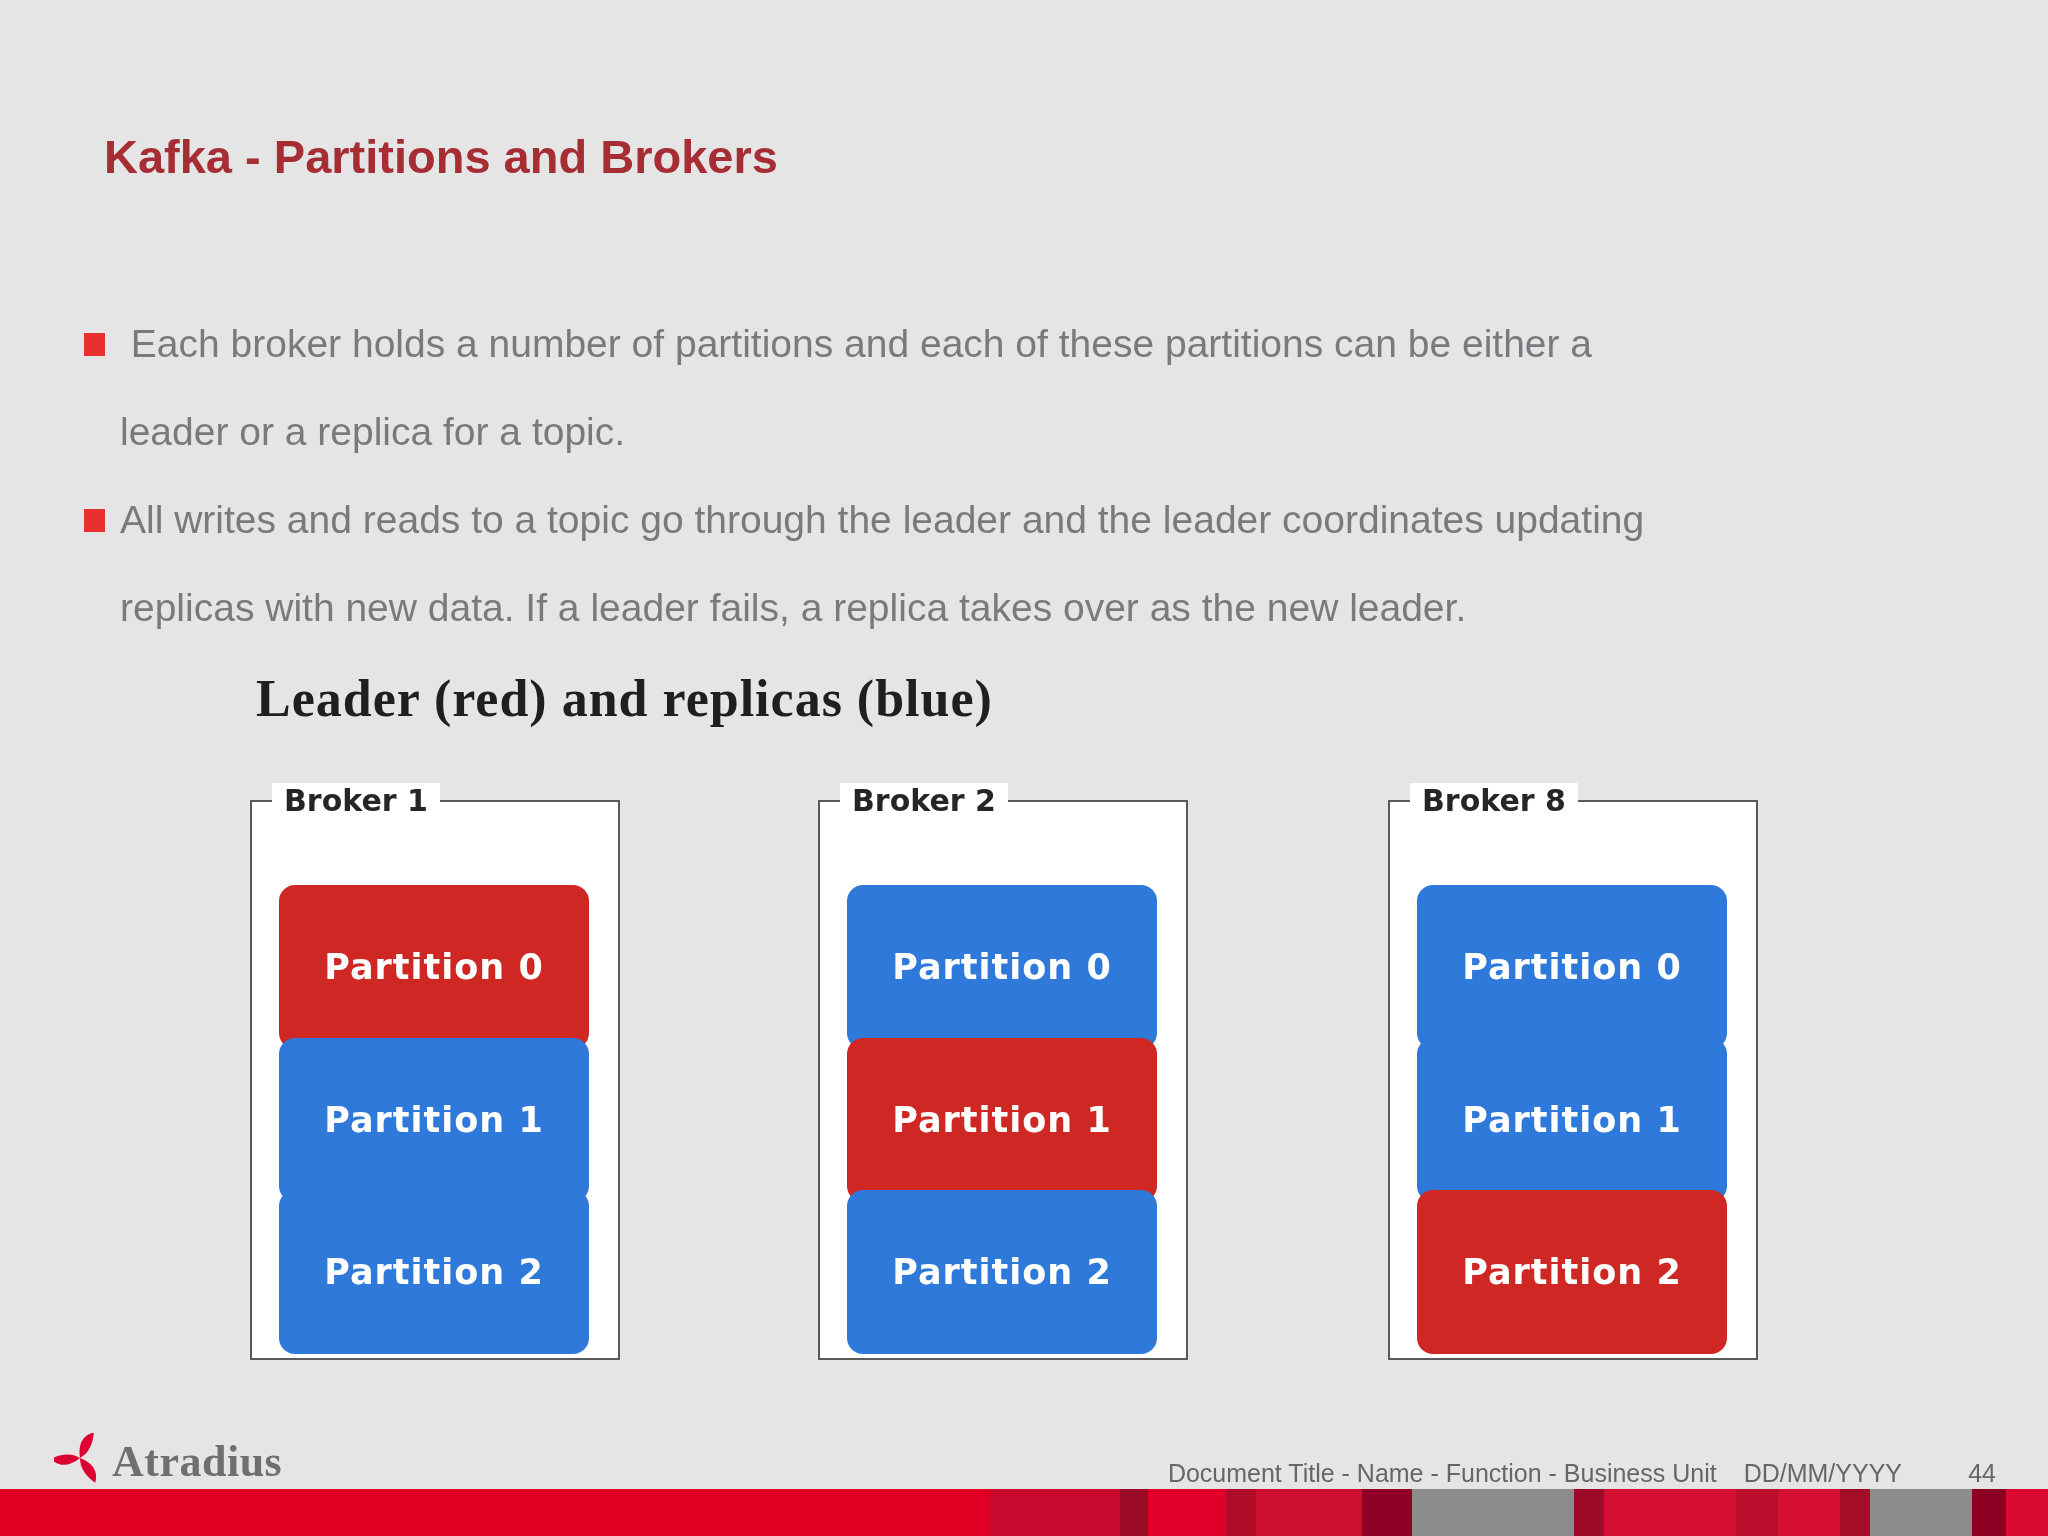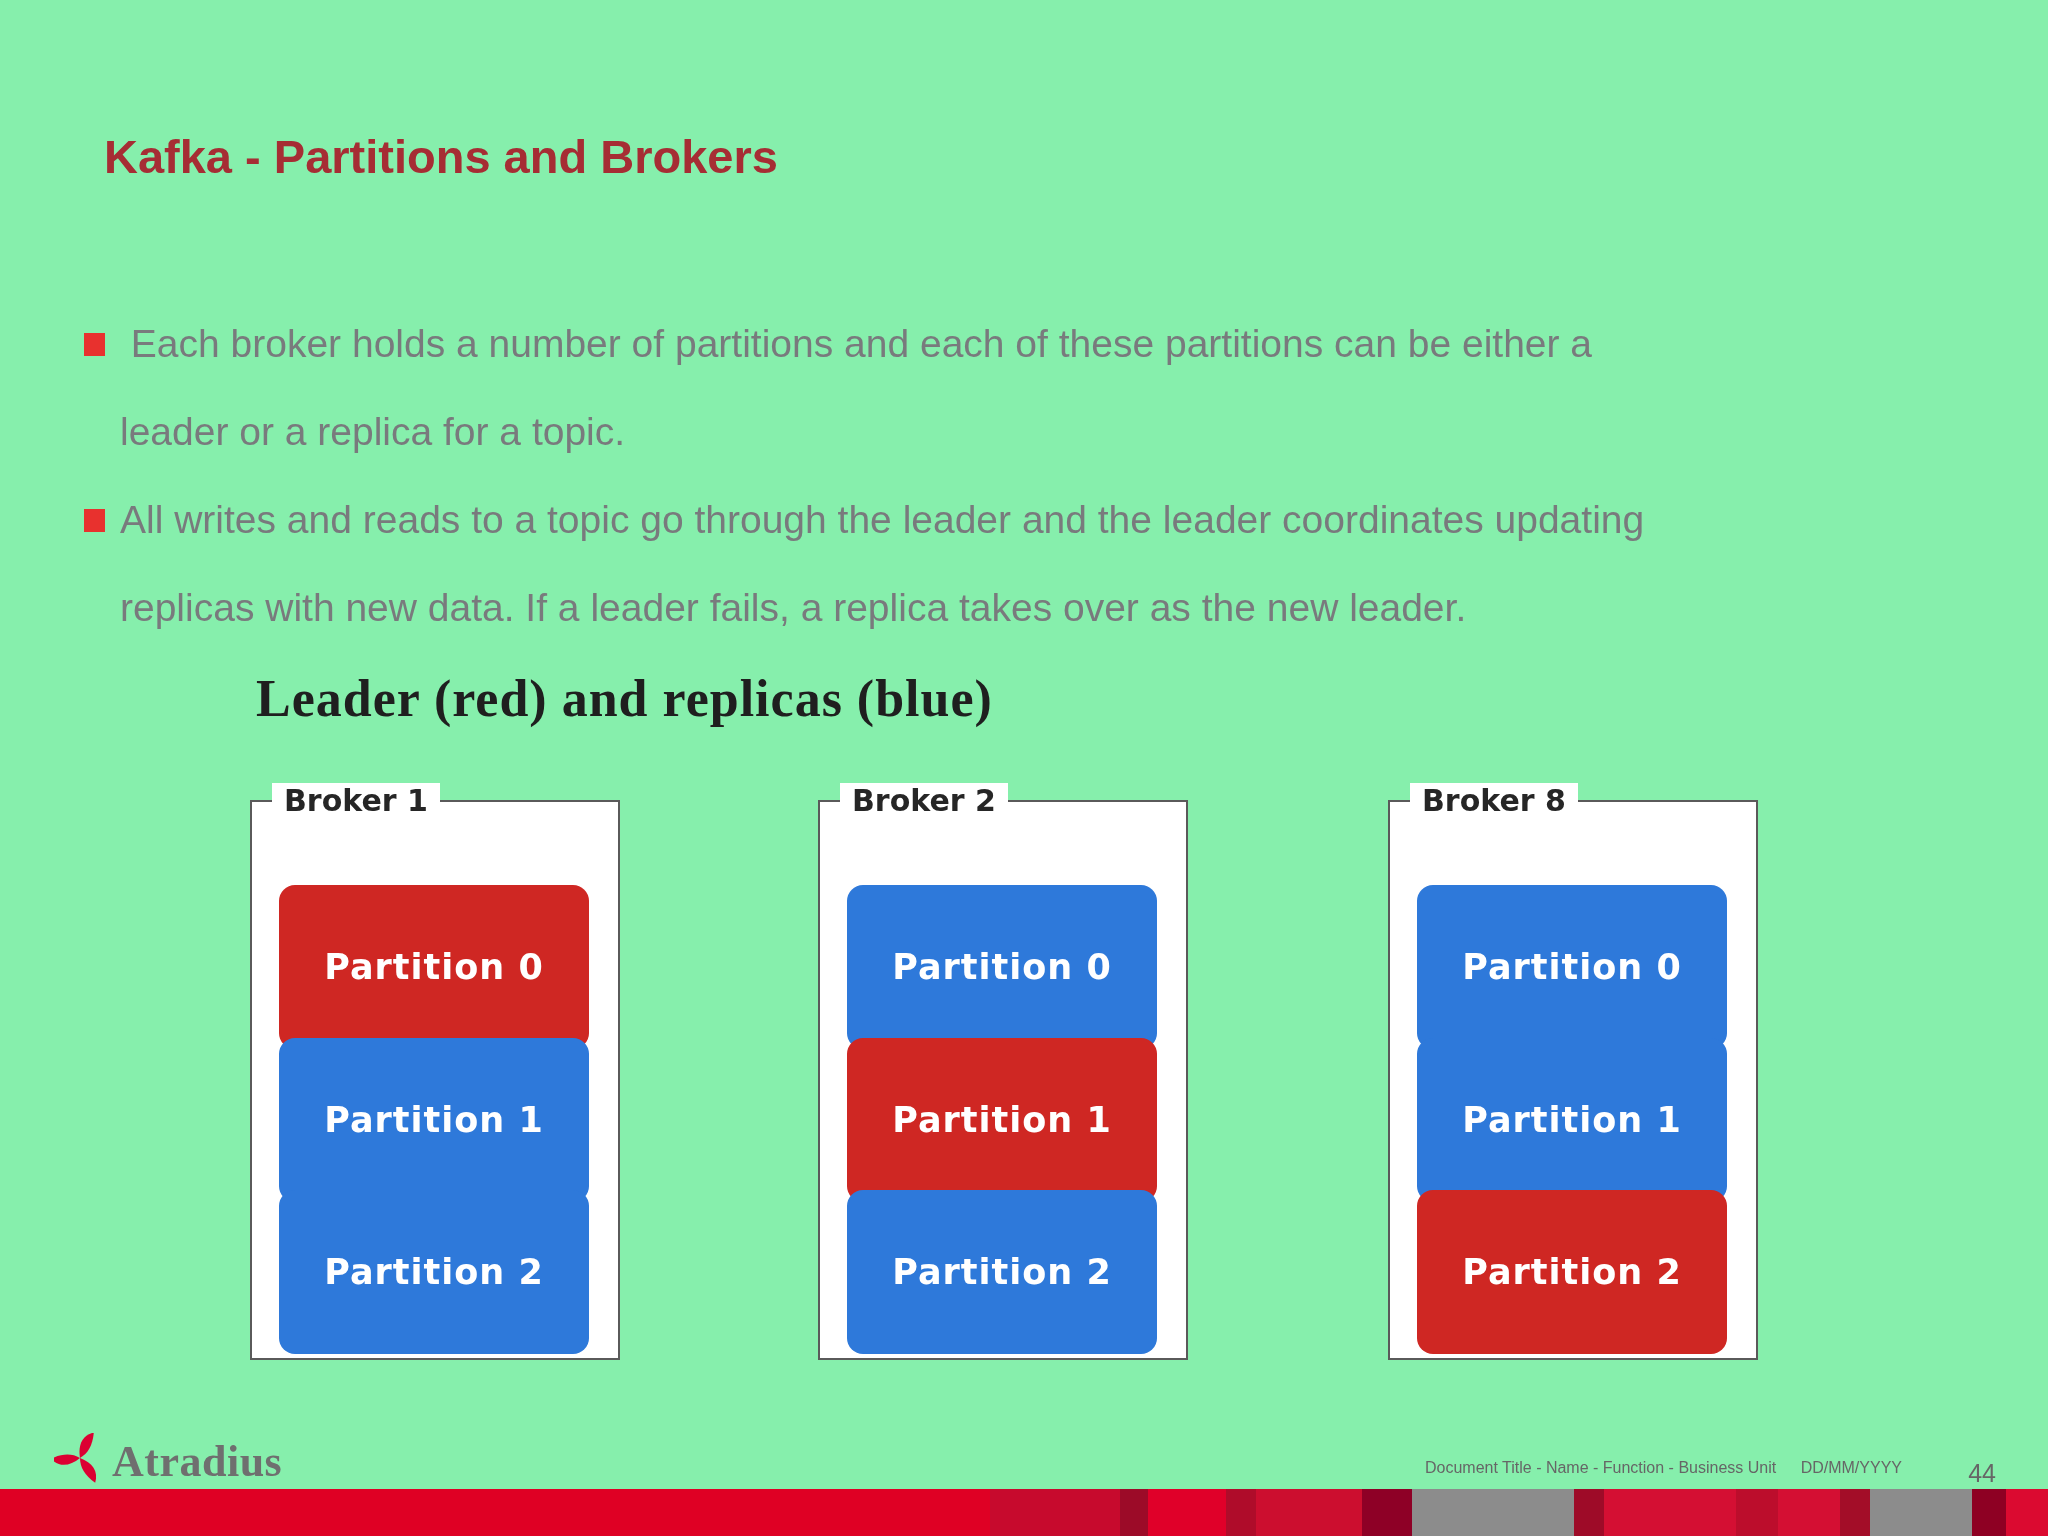--- a/index.html
+++ b/index.html
@@ -1,17 +1,17 @@
 <!DOCTYPE html>
 <html style="--title-red: #A62D34; --bullet-red: #E8312E; --body-gray: #797A7D; --leader-red: #CF2723; --replica-blue: #2E79DA; --brand-red: #DC0032; --brand-gray: #6F6F6F; --footer-gray: #666666;"><head>
 <meta charset="utf-8">
 <style>
   html,body{margin:0;padding:0;background:#ffffff;}
   body{font-family:"Liberation Sans",sans-serif;}
-  .slide{position:relative;width:2048px;height:1536px;background:#86efac;overflow:hidden;}
+  .slide{position:relative;width:2048px;height:1536px;background:#e5e5e5;overflow:hidden;}
 
   
   .slide-title{
     position:absolute;left:104px;top:98px;
     font-size:47px;font-weight:bold;color:var(--title-red,#A62D34);
     white-space:nowrap;
   }
 
   
   .bullet{position:absolute;width:1860px;font-size:39px;line-height:88px;color:var(--body-gray,#797A7D);}
@@ -41,21 +41,21 @@
   .partition[data-role="leader"]{background:var(--leader-red,#CF2723);}
   .partition[data-role="replica"]{background:var(--replica-blue,#2E79DA);}
 
   
   .logo{position:absolute;left:54px;top:1433px;width:52px;height:50px;}
   .brand{
     position:absolute;left:112px;top:1436px;
     font-family:"Liberation Serif",serif;font-weight:700;font-size:44px;
     color:var(--brand-gray,#6F6F6F);letter-spacing:0.5px;white-space:nowrap;
   }
-  .footer-info{position:absolute;right:146px;top:1459px;font-size:16px;color:var(--footer-gray,#666666);white-space:nowrap;}
+  .footer-info{position:absolute;right:146px;top:1459px;font-size:25px;color:var(--footer-gray,#666666);white-space:nowrap;}
   .footer-info .date{margin-left:20px;}
   .page-num{position:absolute;right:52px;top:1459px;font-size:25px;color:var(--footer-gray,#666666);}
 
   
   .bottom-bar{position:absolute;left:0;bottom:0;width:2048px;height:47px;display:flex;overflow:hidden;}
   .bottom-bar > div{height:100%;}
 </style>
 </head>
 <body>
 

